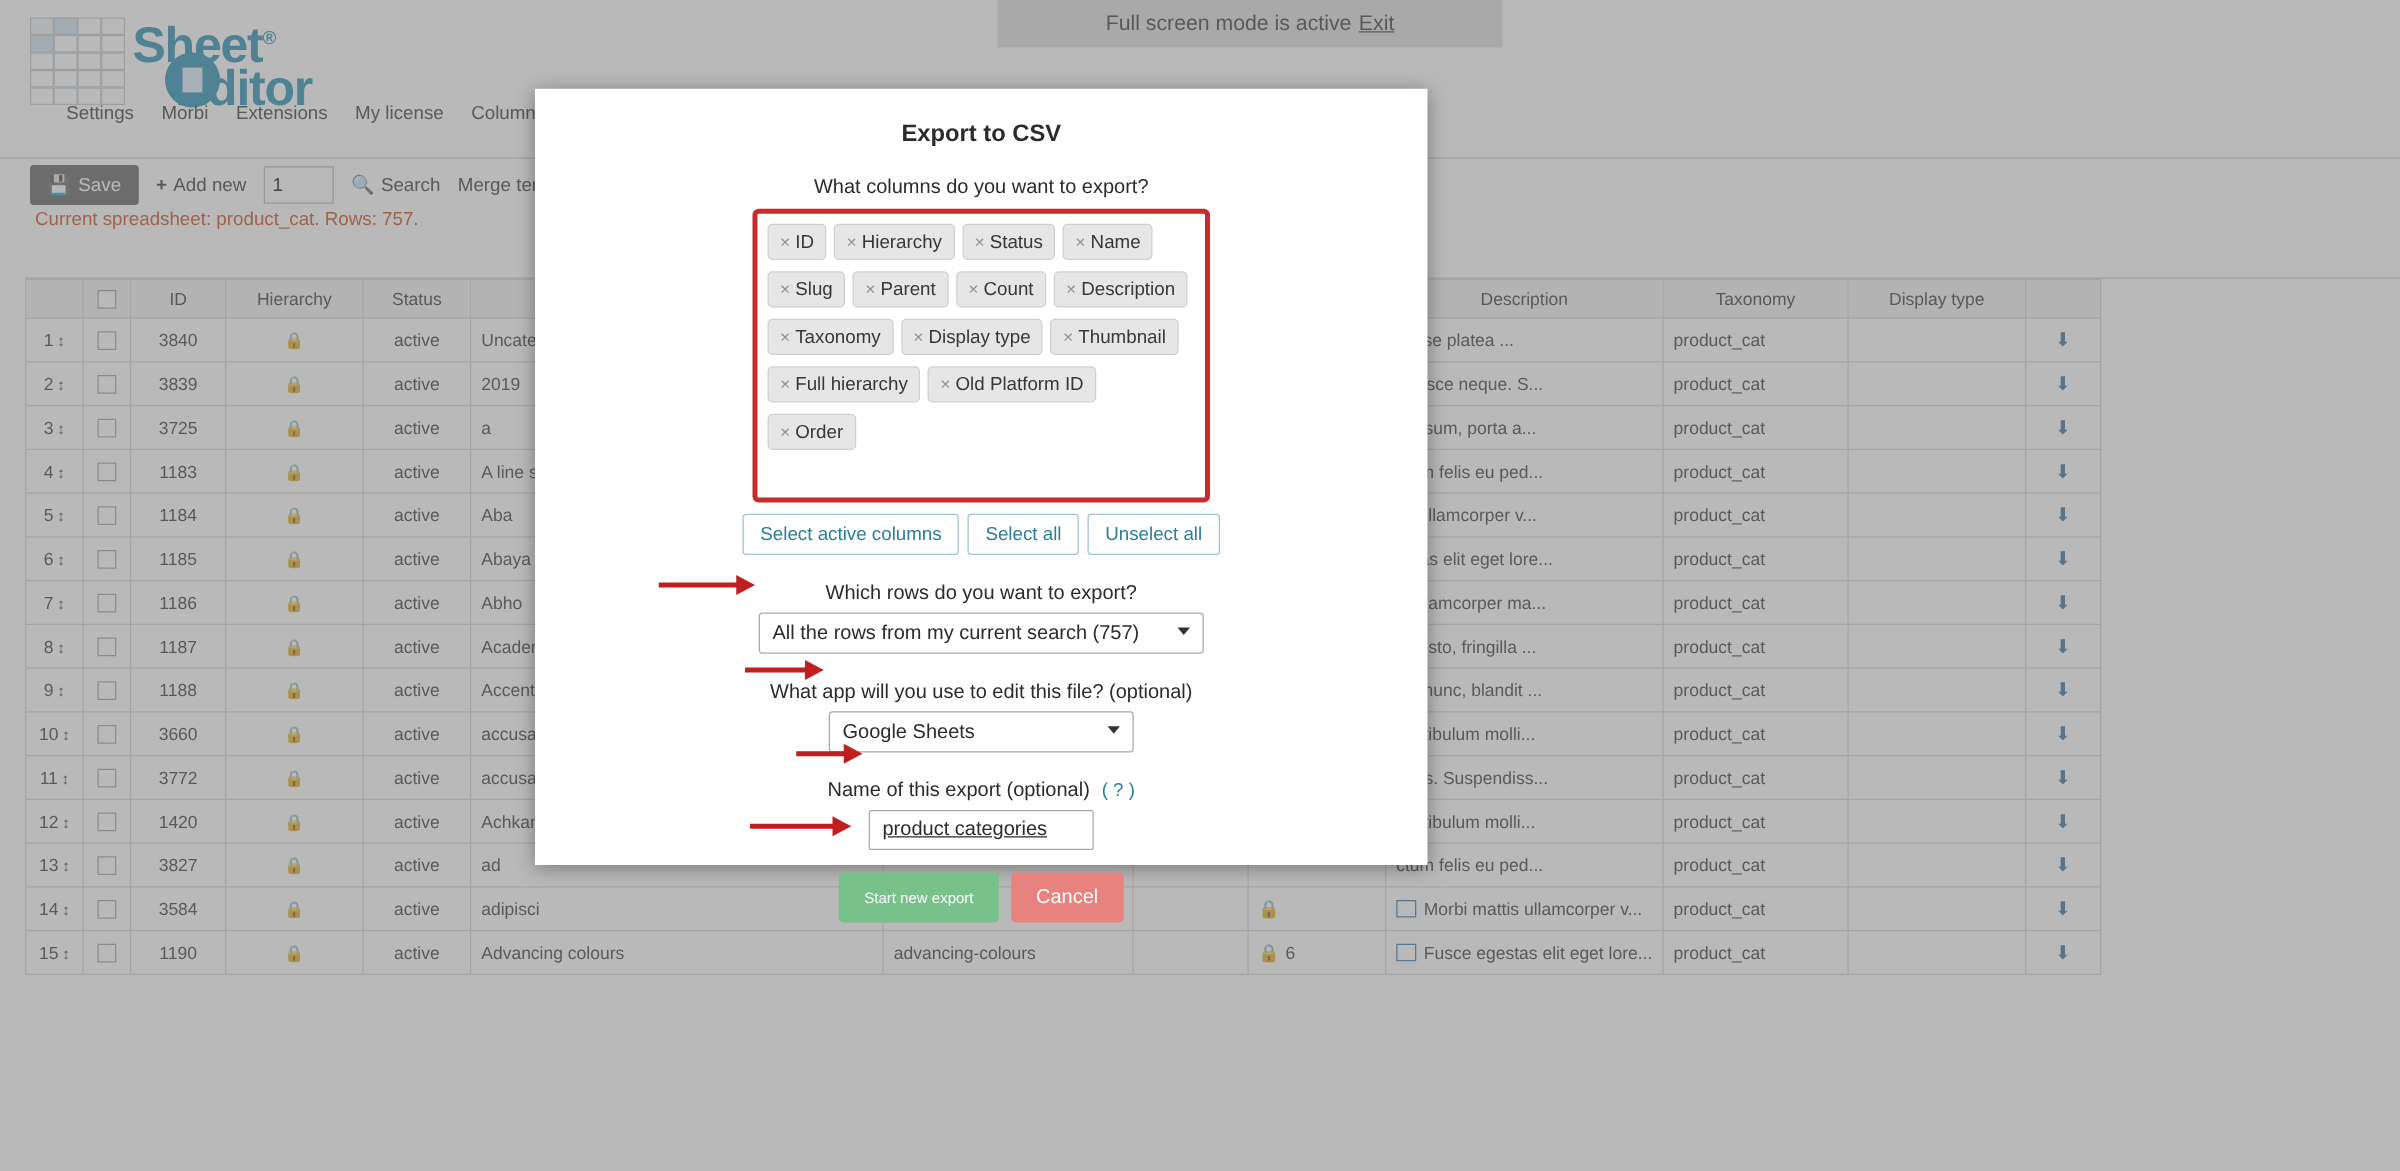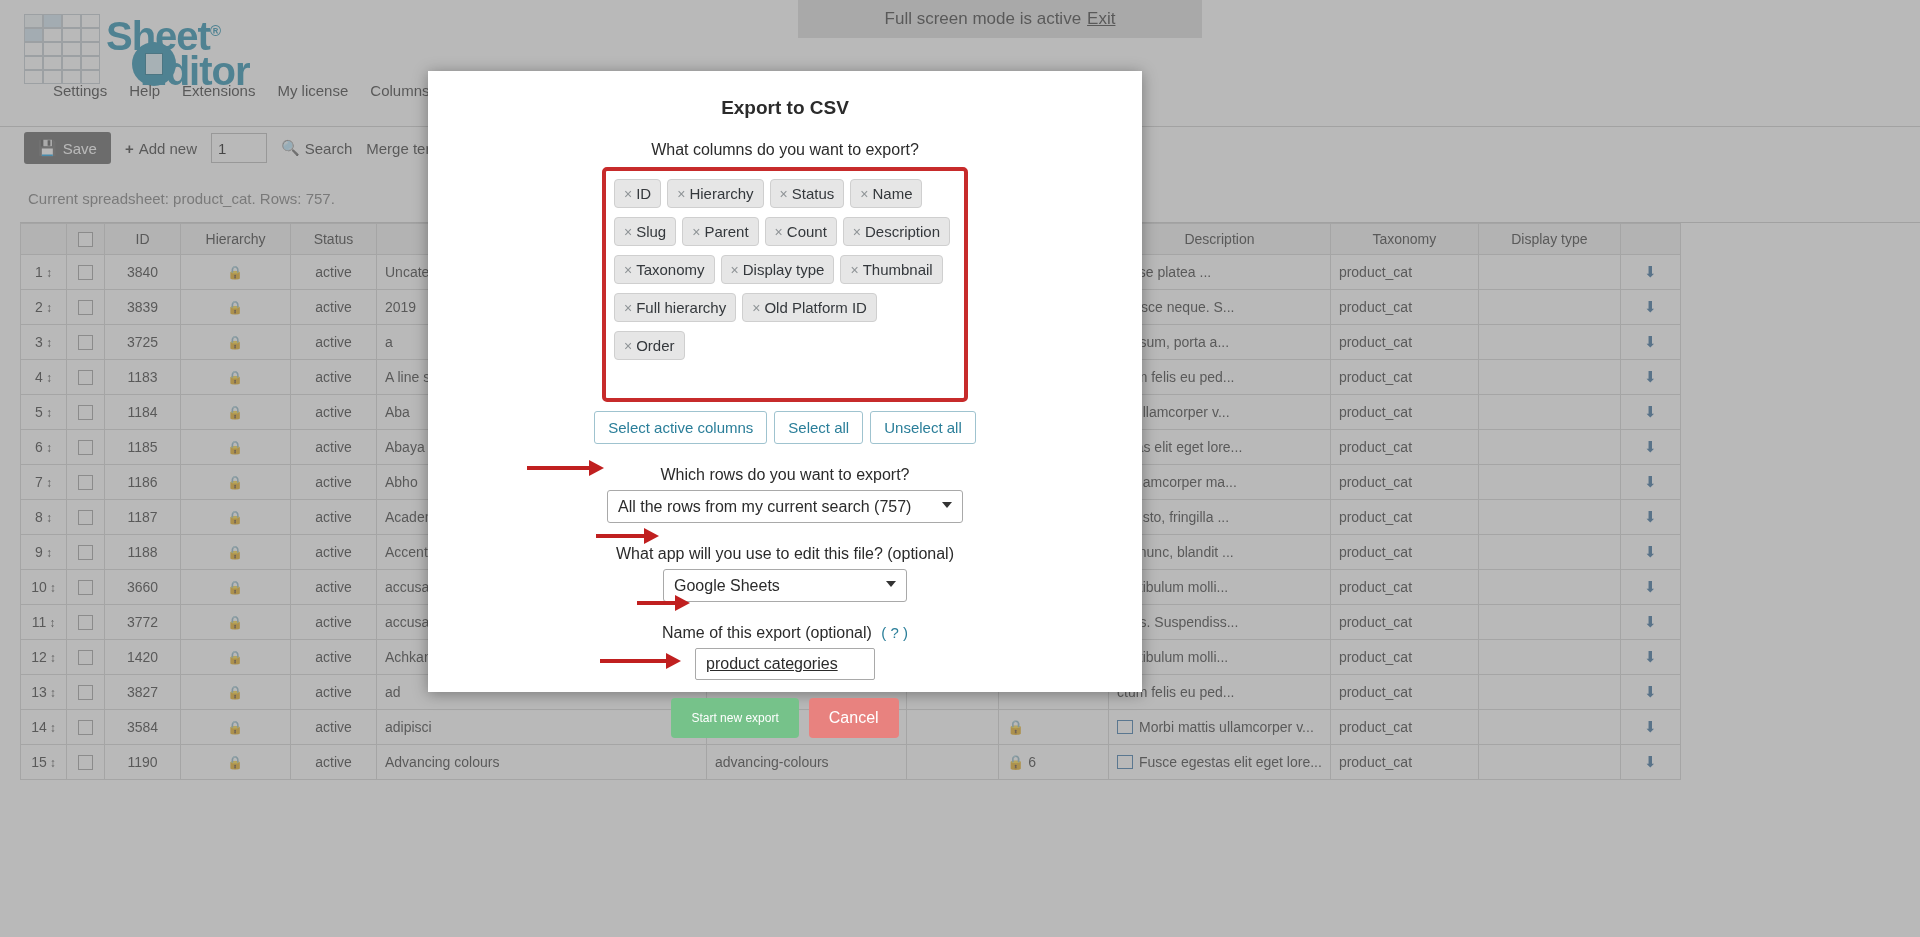--- a/index.html
+++ b/index.html
@@ -43,21 +43,21 @@
   .hr { position:absolute; left:0; top:126px; width:100%; height:1px; background:#ccc; }
 
   .toolbar { position:absolute; left:24px; top:132px; display:flex; align-items:center; gap:14px; }
   .btn-save {
     background:#555; color:#fff; font-size:15px; padding:7px 14px; border:none; border-radius:3px;
     display:flex; align-items:center; gap:6px; cursor:pointer;
   }
   .tb-item { font-size:15px; color:#2b2b2b; display:flex; align-items:center; gap:5px; cursor:pointer; white-space:nowrap; }
   .tb-input { width:56px; height:30px; border:1px solid #b5b5b5; background:#fff; padding:2px 6px; font-size:15px; }
 
-  .current-sheet { position:absolute; left:28px; top:190px; font-size:15px; color:#737373; }
+  .current-sheet { position:absolute; left:28px; top:167px; font-size:15px; color:#c2410c; }
 
   
   .grid { position:absolute; left:20px; top:222px; right:0; border-top:1px solid #c9c9c9; }
   table.sheet { border-collapse:collapse; table-layout:fixed; }
   table.sheet th, table.sheet td {
     border:1px solid #d2d2d2; font-size:14px; color:#2b2b2b;
     height:35px; padding:0 8px; overflow:hidden; white-space:nowrap; background:#fff;
   }
   table.sheet thead th { background:#f1f1f1; font-weight:normal; text-align:center; height:31px;}
   .c-rown { width:46px; text-align:center; }
@@ -179,21 +179,21 @@
         </div>
         <div class="logo-editor">Editor</div>
         <div class="logo-badge">
             <div class="doc"></div>
           </div>
       </div>
     </div>
 
     <div class="menubar">
       <span class="mi">Settings</span>
-      <span class="mi">Help</span>
+      <span class="mi">Morbi</span>
       <span class="mi">Extensions</span>
       <span class="mi">My license</span>
       <span class="mi">Columns manager</span>
       <span class="mi">E</span>
     </div>
     <div class="hr"></div>
 
     <div class="toolbar">
       <button class="btn-save">
         <span>💾</span>

